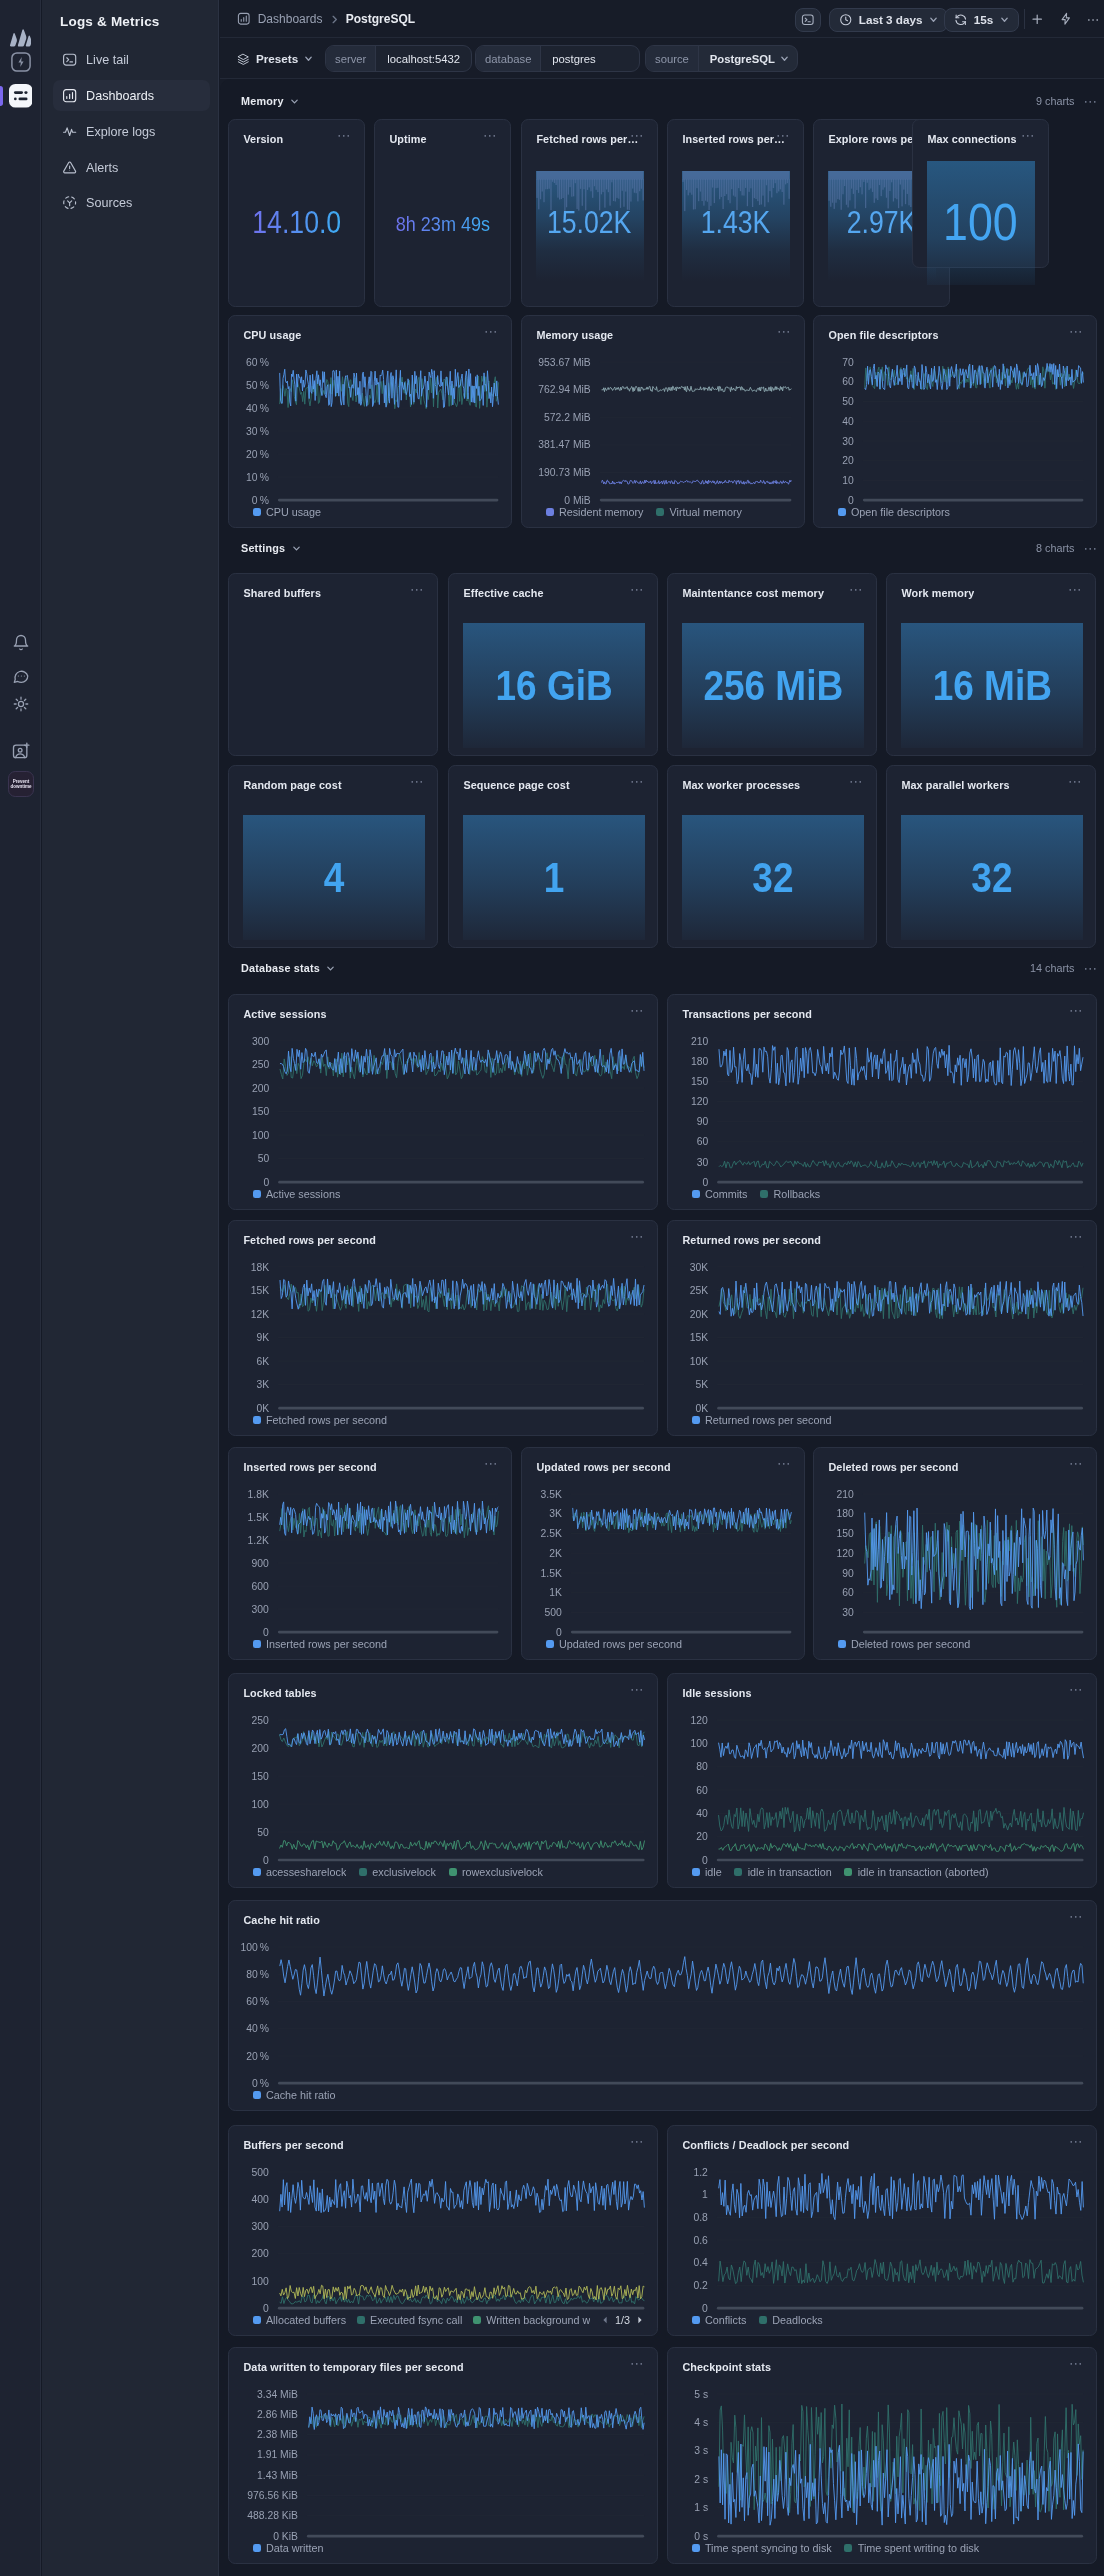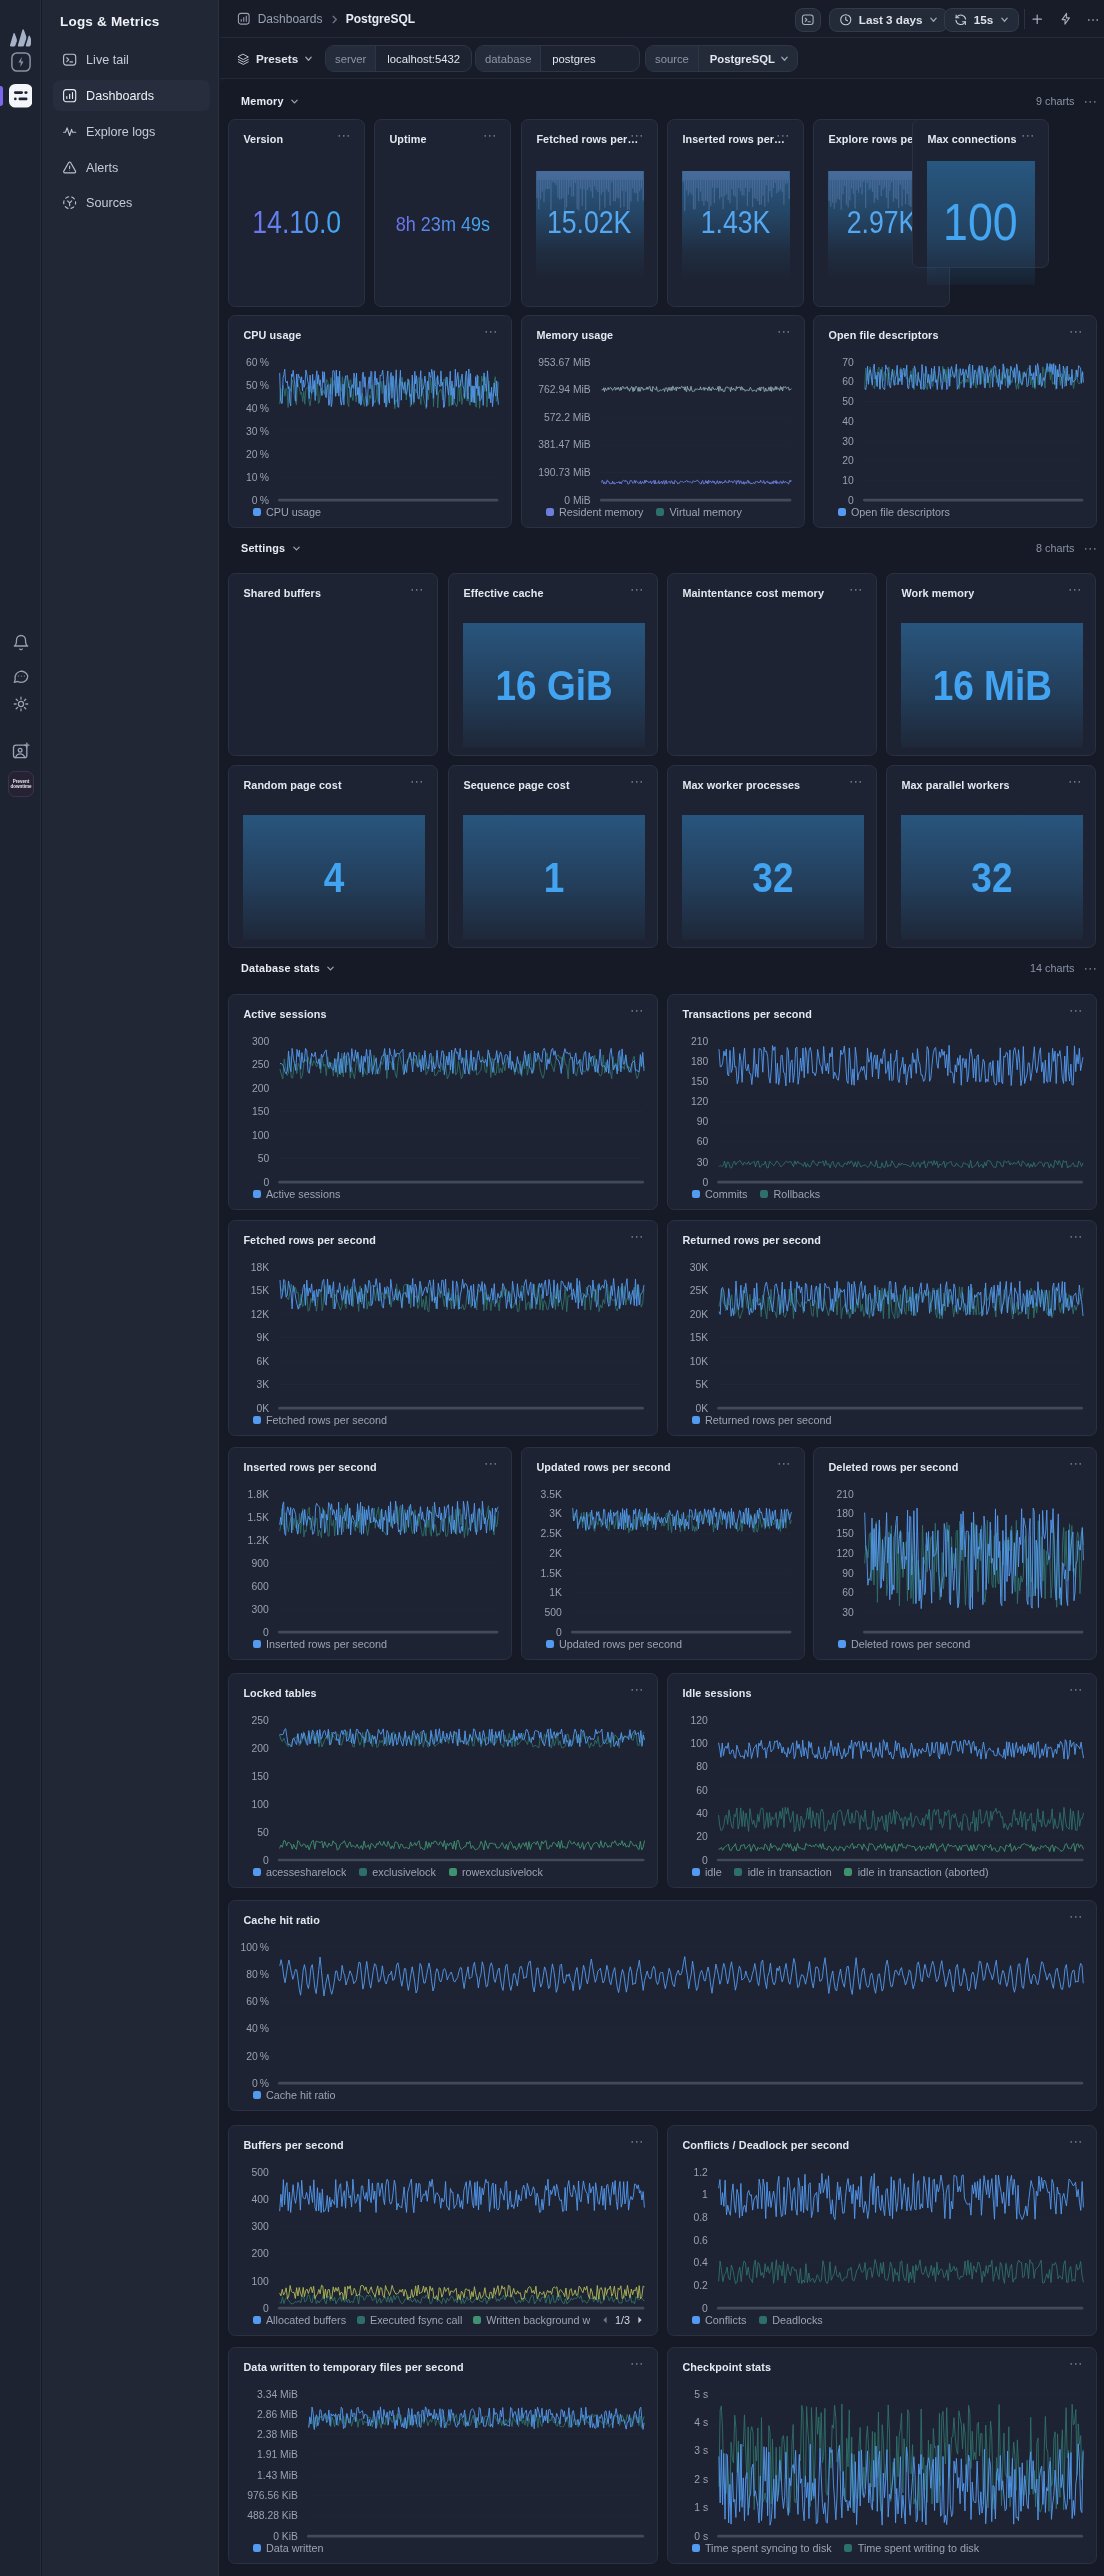--- a/index.html
+++ b/index.html
@@ -551,20 +551,23 @@
 <div class="card" style="left:448px;top:573px;width:210px;height:183px">
     <div class="ct">Effective cache</div>
     <div class="dots">⋯</div>
     <div class="setpanel" style="left:14.4px;top:49px;width:182px;height:125px">
       <span class="setval"><span class="vx">16 GiB</span></span>
     </div>
   </div>
 <div class="card" style="left:667px;top:573px;width:210px;height:183px">
     <div class="ct">Maintentance cost memory</div>
     <div class="dots">⋯</div>
+    <div class="setpanel" style="left:14.4px;top:49px;width:182px;height:125px">
+      <span class="setval"><span class="vx">256 MiB</span></span>
+    </div>
   </div>
 <div class="card" style="left:886px;top:573px;width:210px;height:183px">
     <div class="ct">Work memory</div>
     <div class="dots">⋯</div>
     <div class="setpanel" style="left:14.4px;top:49px;width:182px;height:125px">
       <span class="setval"><span class="vx">16 MiB</span></span>
     </div>
   </div>
 <div class="card" style="left:228px;top:765px;width:210px;height:183px">
     <div class="ct">Random page cost</div>

